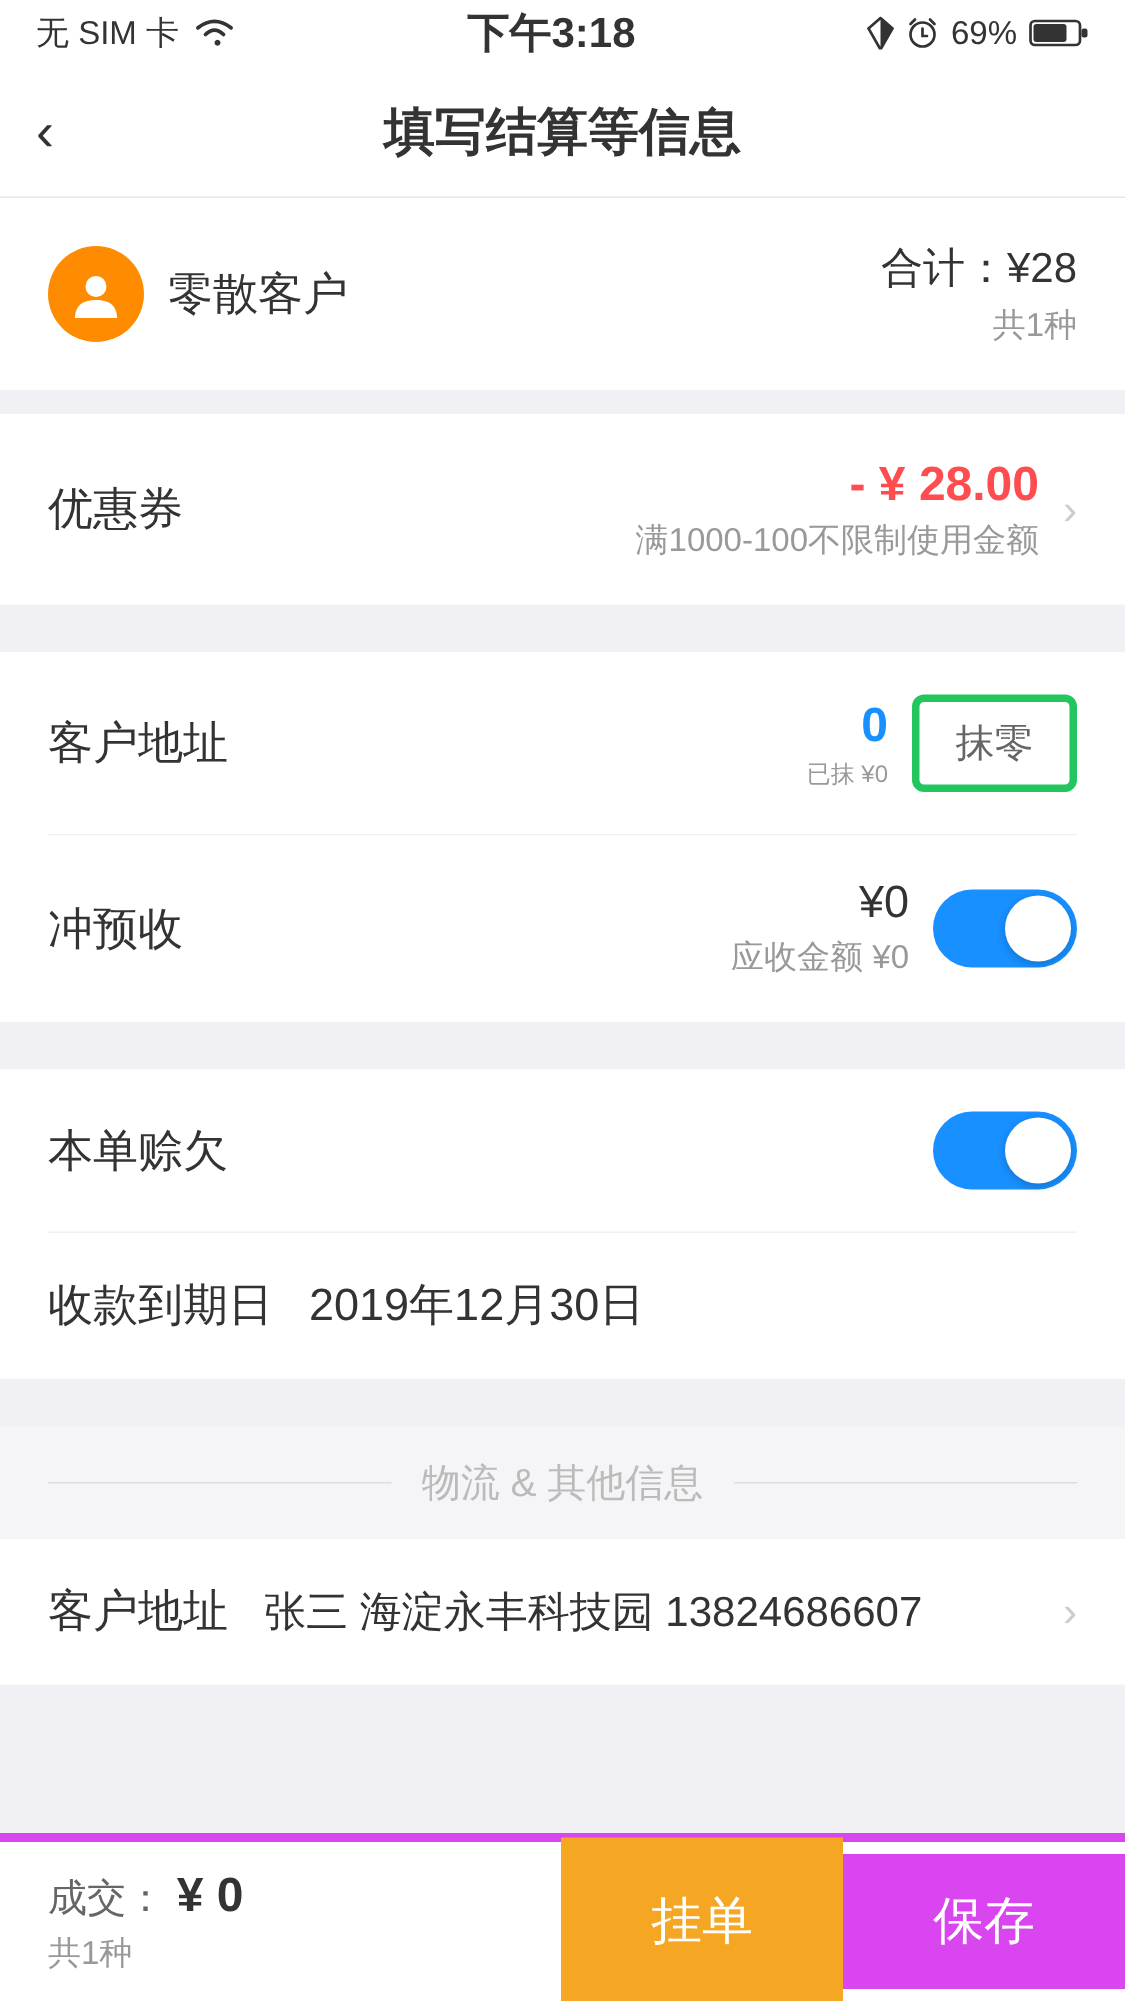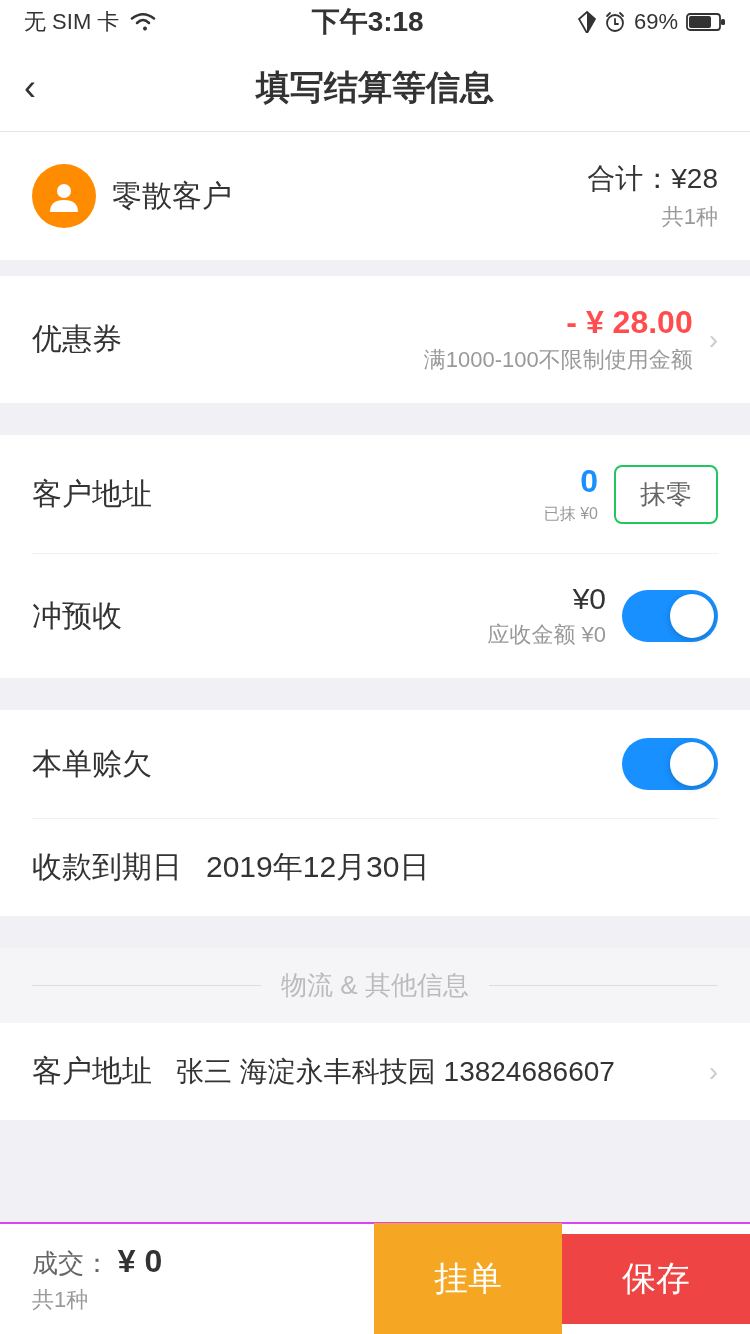--- a/index.html
+++ b/index.html
@@ -173,21 +173,21 @@
       font-size: 32px;
       color: #1890ff;
       font-weight: 600;
     }
     .amount-sub {
       font-size: 16px;
       color: #999;
       margin-top: 4px;
     }
     .round-btn {
-      border: 2px solid #22c55e;
+      border: 5px solid #22c55e;
       border-radius: 8px;
       padding: 10px 24px;
       font-size: 26px;
       color: #666;
       background: #fff;
       cursor: pointer;
     }
 
     
     .toggle {
@@ -291,21 +291,21 @@
     
     .bottom-bar {
       position: fixed;
       bottom: 0;
       left: 0;
       width: 750px;
       height: 112px;
       display: flex;
       align-items: center;
       background: #fff;
-      border-top: 2px solid #d946ef;
+      border-top: 6px solid #d946ef;
       z-index: 100;
     }
     .bottom-summary {
       flex: 1;
       padding: 0 32px;
     }
     .bottom-deal {
       font-size: 26px;
       color: #666;
     }
@@ -327,21 +327,21 @@
       align-items: center;
       justify-content: center;
       font-size: 34px;
       color: #fff;
       font-weight: 500;
       cursor: pointer;
     }
     .btn-save {
       width: 188px;
       height: 90px;
-      background: #ef4444;
+      background: #d946ef;
       display: flex;
       align-items: center;
       justify-content: center;
       font-size: 34px;
       color: #fff;
       font-weight: 500;
       cursor: pointer;
     }
   </style>
 </head>

